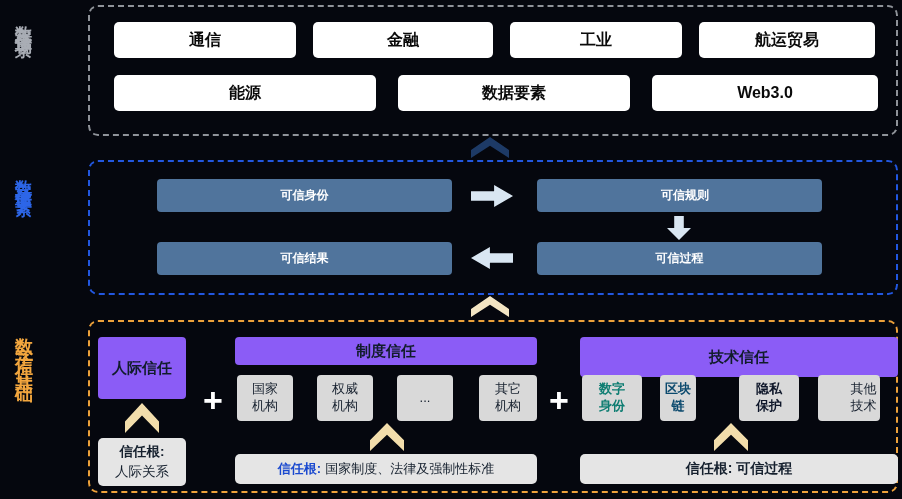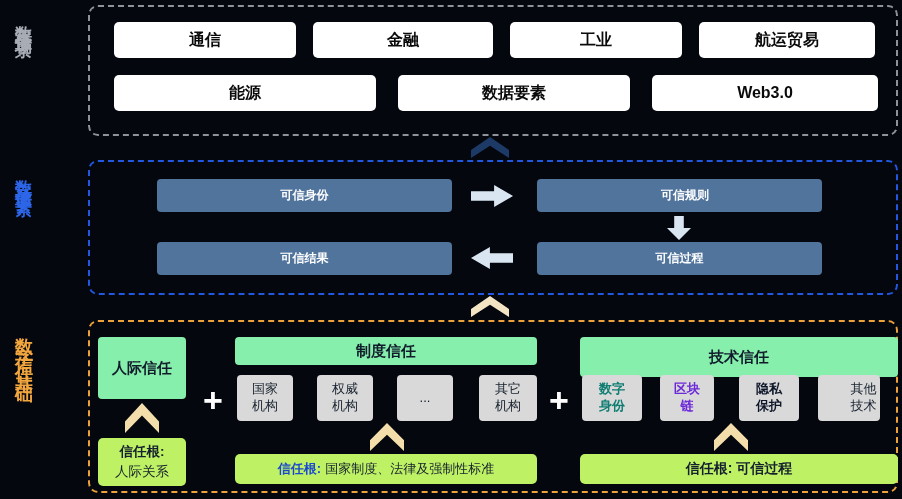--- a/index.html
+++ b/index.html
@@ -44,40 +44,40 @@
   
   .chevron-up { position:absolute; clip-path:polygon(50% 0,100% 62%,100% 100%,50% 42%,0 100%,0 62%); }
   .chev-dark  { left:471px; top:137px; width:38px; height:21px; background:#1d3a66; }
   .chev-cream { left:471px; top:296px; width:38px; height:21px; background:#f3e5c3; }
   .chev-tan   { width:34px; background:#f2ddab; }
   .chev-1 { left:35px;  top:81px;  height:30px; }
   .chev-2 { left:280px; top:101px; height:28px; }
   .chev-3 { left:624px; top:101px; height:28px; }
 
   
-  .tanbox { position:absolute; background:#86efac; border-radius:4px; color:#111c2b; font-weight:bold; display:flex; align-items:center; justify-content:center; font-size:15px; }
+  .tanbox { position:absolute; background:#8b5cf6; border-radius:4px; color:#111c2b; font-weight:bold; display:flex; align-items:center; justify-content:center; font-size:15px; }
   .f-inter { left:8px;   top:15px; width:88px;  height:62px;text-align:right; }
   .f-inst  { left:145px; top:15px; width:302px; height:28px; }
   .f-tech  { left:490px; top:15px; width:318px; height:40px; }
 
   .sub { position:absolute; top:53px; height:46px; background:#d9d9d9; border-radius:4px; display:flex; align-items:center; justify-content:center; text-align:center; font-size:13px; line-height:1.3; white-space:pre-line; color:#16202e; }
   .org-1 { left:147px; width:56px; }
   .org-2 { left:227px; width:56px; }
   .org-3 { left:307px; width:56px; }
   .org-4 { left:389px; width:58px; }
   .tech-1 { left:492px; width:60px; color:#0e7d72; font-weight:bold; }
-  .tech-2 { left:570px; width:54px; color:#6d28d9; font-weight:bold; }
+  .tech-2 { left:570px; width:36px; color:#0c4a6e; font-weight:bold; }
   .tech-3 { left:649px; width:60px; color:#0f172a; font-weight:bold; }
   .tech-4 { left:728px; width:62px;padding-left:29px; }
 
   .plus { position:absolute; top:58px; width:40px; height:40px; display:flex; align-items:center; justify-content:center; color:#ffffff; font-size:34px; font-weight:bold; }
   .plus-1 { left:103px; }
   .plus-2 { left:449px; }
 
-  .wheat { position:absolute; background:#bef264; border-radius:5px; color:#15202e; display:flex; align-items:center; justify-content:center;text-align:right; }
+  .wheat { position:absolute; background:#e5e5e5; border-radius:5px; color:#15202e; display:flex; align-items:center; justify-content:center;text-align:right; }
   .root-1 { left:8px;   top:116px; width:88px;  height:48px; flex-direction:column; font-size:13.5px; line-height:1.45; }
   .root-2 { left:145px; top:132px; width:302px; height:30px; font-size:13px; gap:4px; }
   .root-3 { left:490px; top:132px; width:318px; height:30px; font-size:14px; gap:4px; font-weight:bold; }
   .root-prefix-bold { font-weight:bold; }
   .root-prefix-blue { font-weight:bold; color:#1a49cf; }
 </style>
 </head>
 <body>
 
 <div class="stage">

